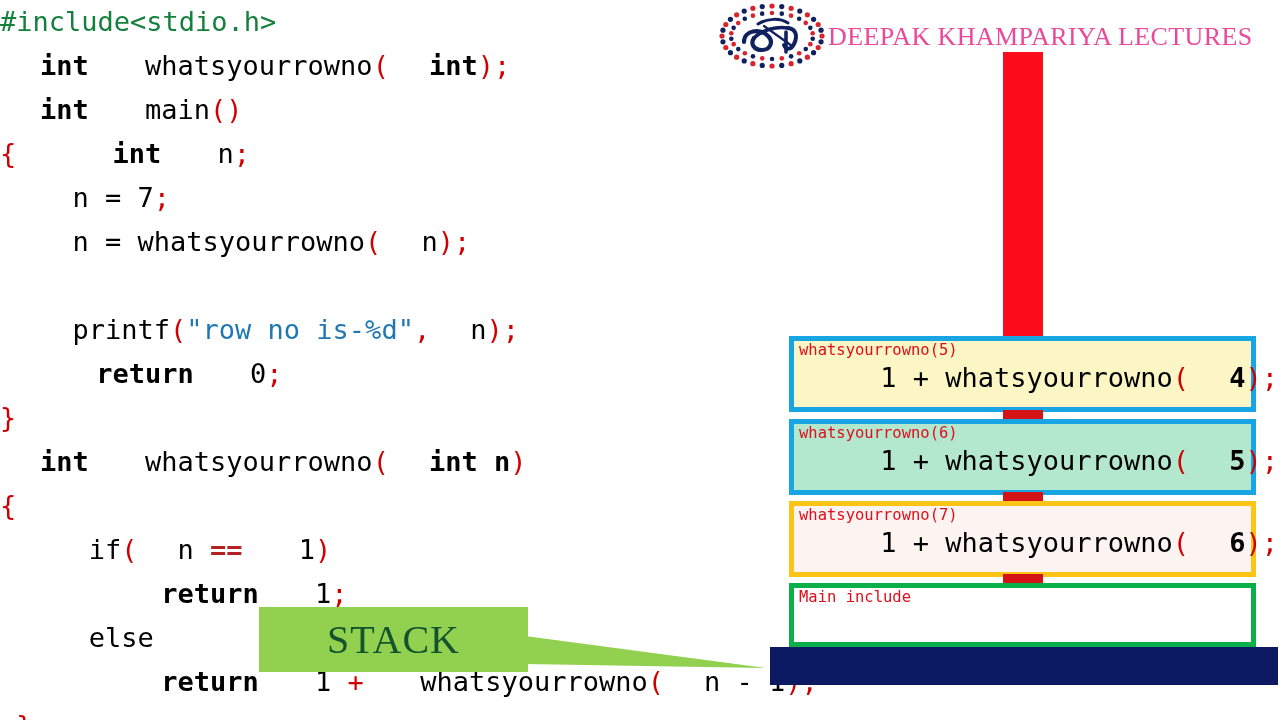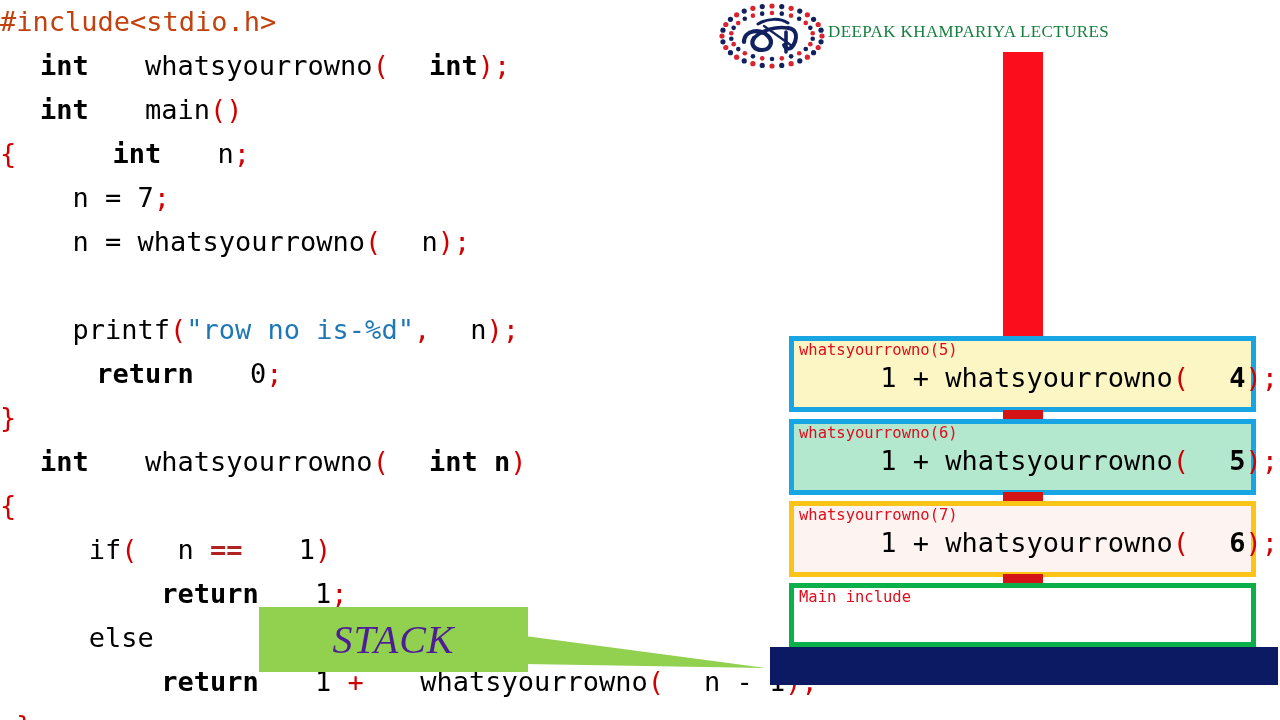--- a/index.html
+++ b/index.html
@@ -31,21 +31,21 @@
     font-family: "DejaVu Sans Mono", "Liberation Mono", monospace;
     font-size: 27px;
     line-height: 44px;
     color: #000000;
     white-space: pre;
   }
   #code-panel .codeline {
     height: 44px;
     white-space: pre;
   }
-  .t-green  { color: #c2410c; text-align: center; }
+  .t-green  { color: #15803d; text-align: center; }
   .t-red    { color: #d00000; }
   .t-dkred  { color: #b22222; }
   .t-blue   { color: #1f78b4; }
   .t-black  { color: #000000; padding-left: 40px; }
   .t-bold   { font-weight: bold; }
 
   
   #brand {
     position: absolute;
     left: 714px;
@@ -58,23 +58,23 @@
     left: 0px;
     top: 2px;
     width: 116px;
     height: 68px;
   }
   #brand-title {
     position: absolute;
     left: 114px;
     top: 22px;
     font-family: "Liberation Serif", "DejaVu Serif", serif;
-    font-size: 17px;
+    font-size: 26px;
     letter-spacing: 0.4px;
-    color: #15803d;
+    color: #ec4899;
     white-space: nowrap;
   }
 
   
   #stack-area {
     position: absolute;
     left: 15px;
     top: 0;
     width: 1280px;
     height: 720px;
@@ -132,25 +132,24 @@
     position: absolute;
     left: 259px;
     top: 607px;
     width: 269px;
     height: 65px;
     background: #92d050;
   }
   #stack-callout-label {
     font-family: "Liberation Serif", "DejaVu Serif", serif;
     font-size: 40px;
-    color: #4c1d95;
+    color: #14532d;
     text-align: center;
     line-height: 65px;
     letter-spacing: 1px;
-    font-style: italic;
   }
   #callout-tail {
     position: absolute;
     left: 525px;
     top: 636px;
     width: 240px;
     height: 34px;
     overflow: visible;
   }
 </style>

